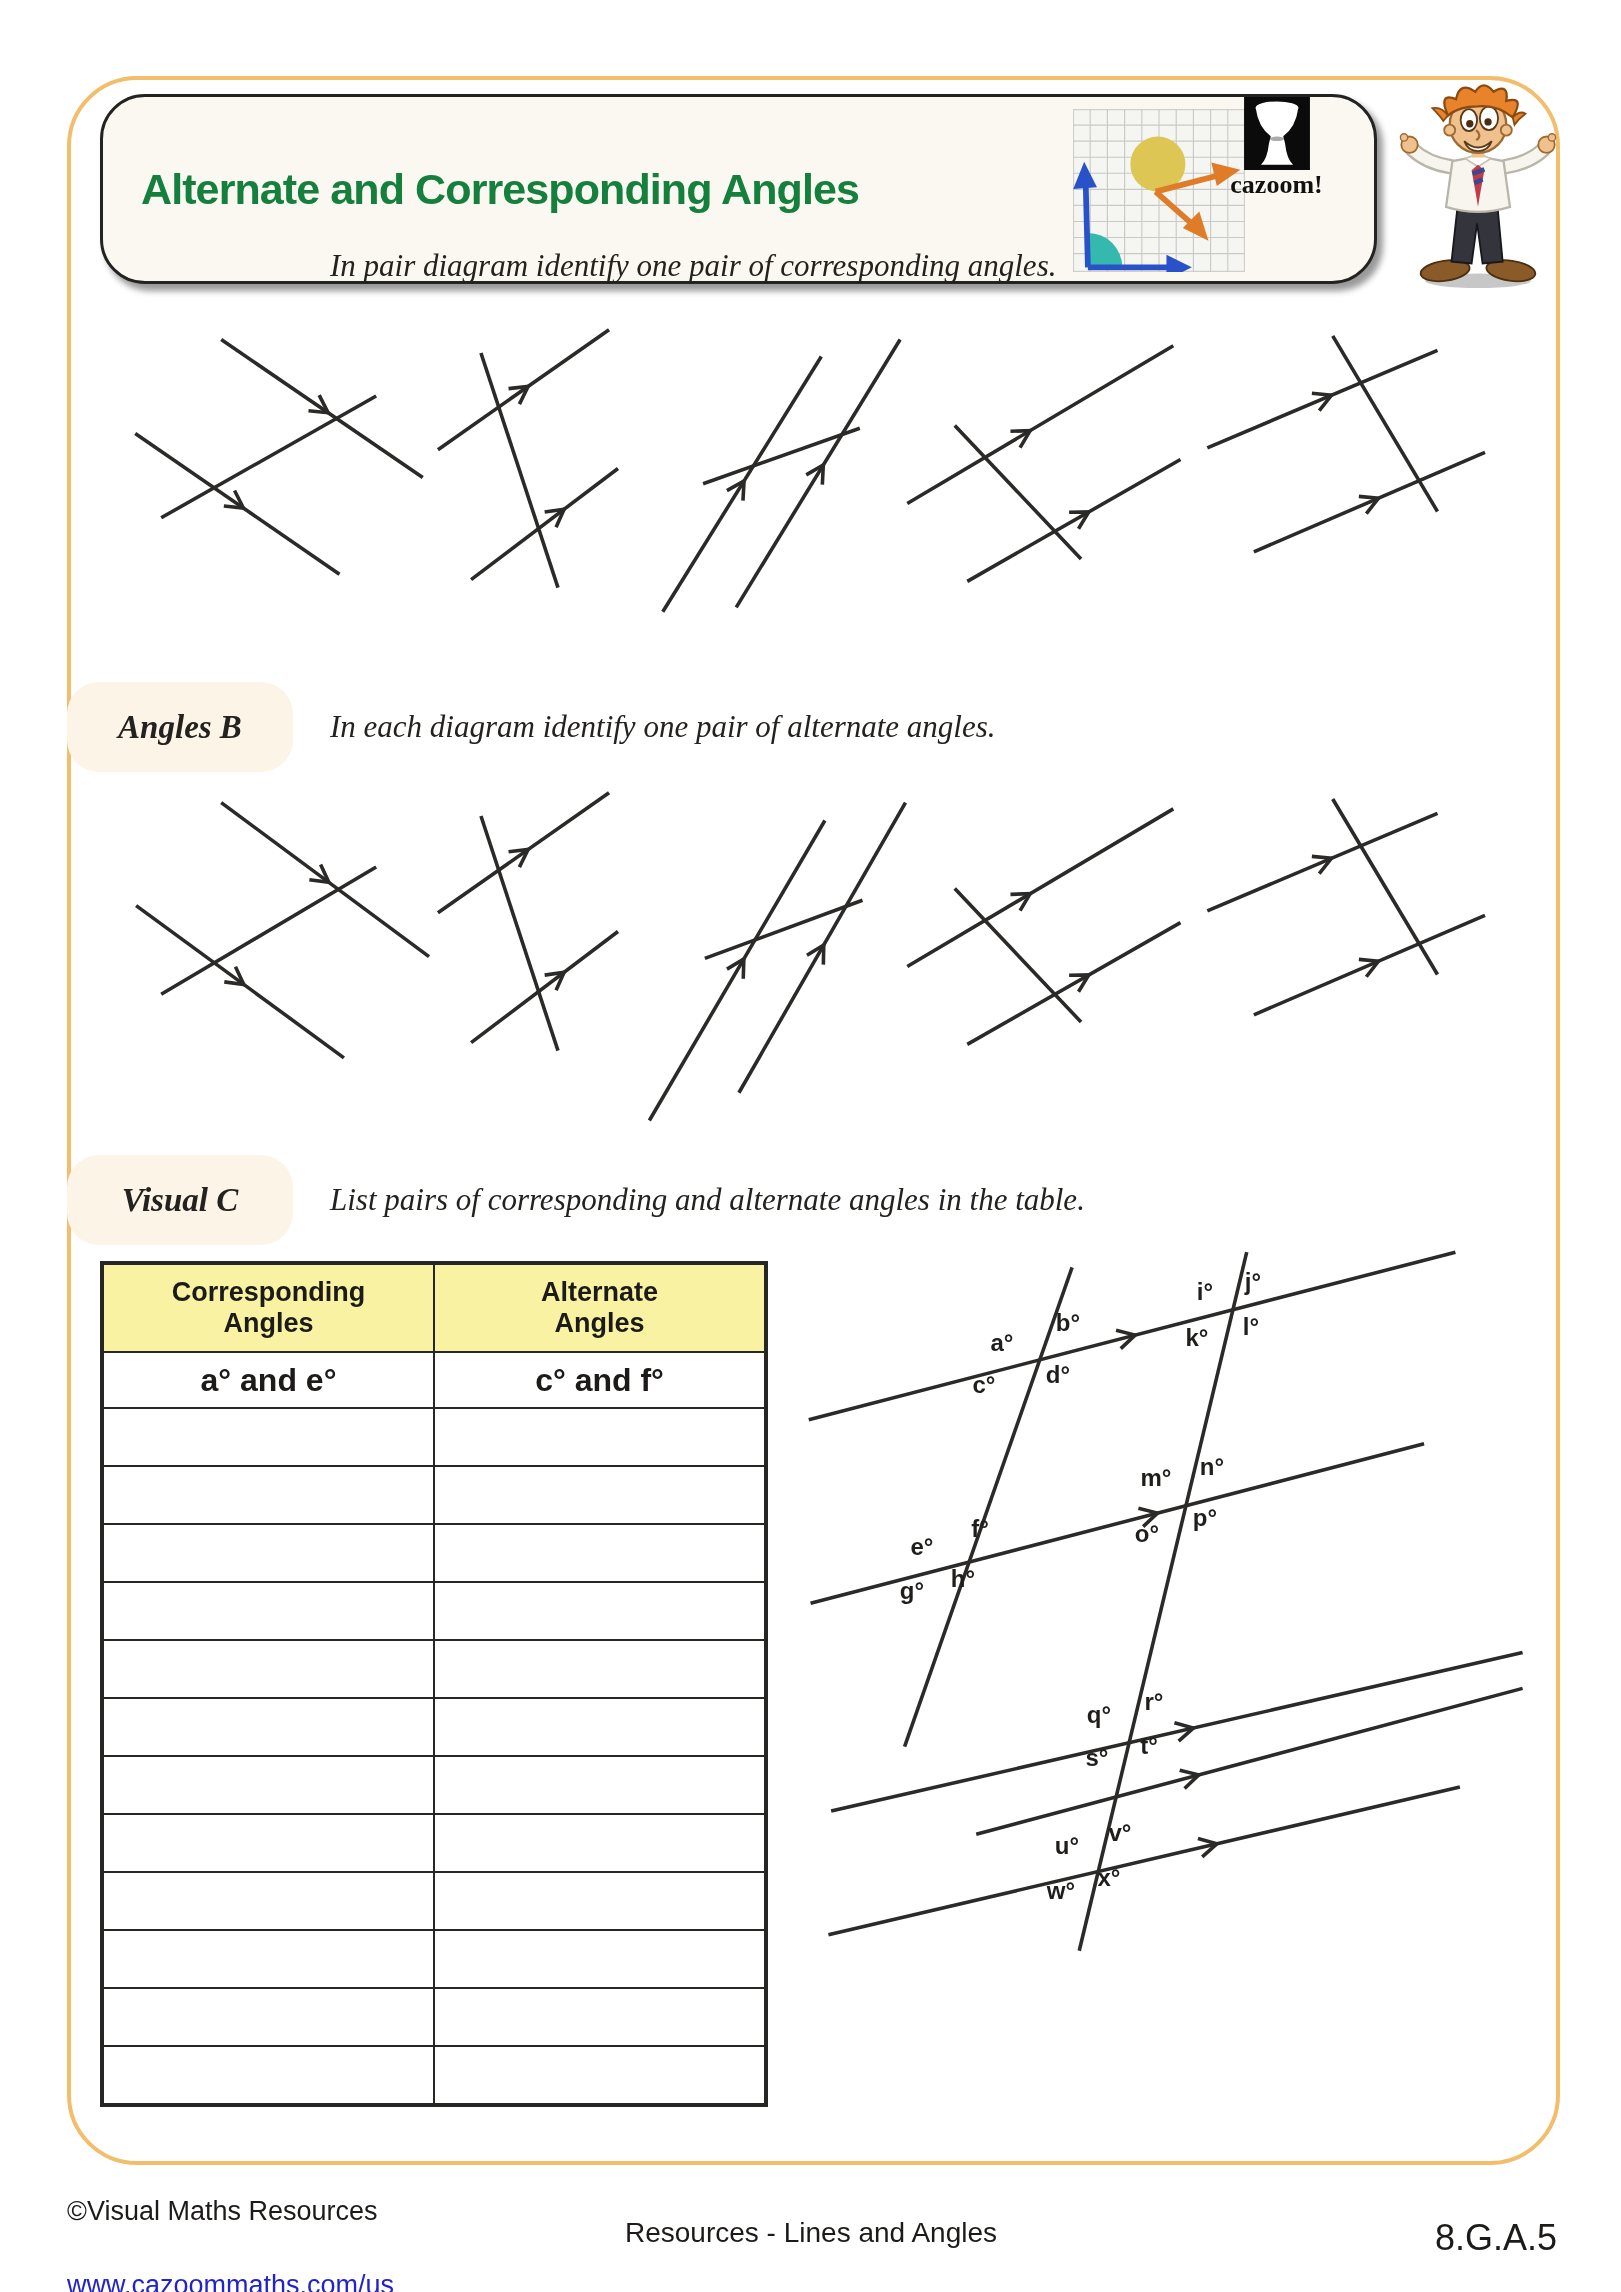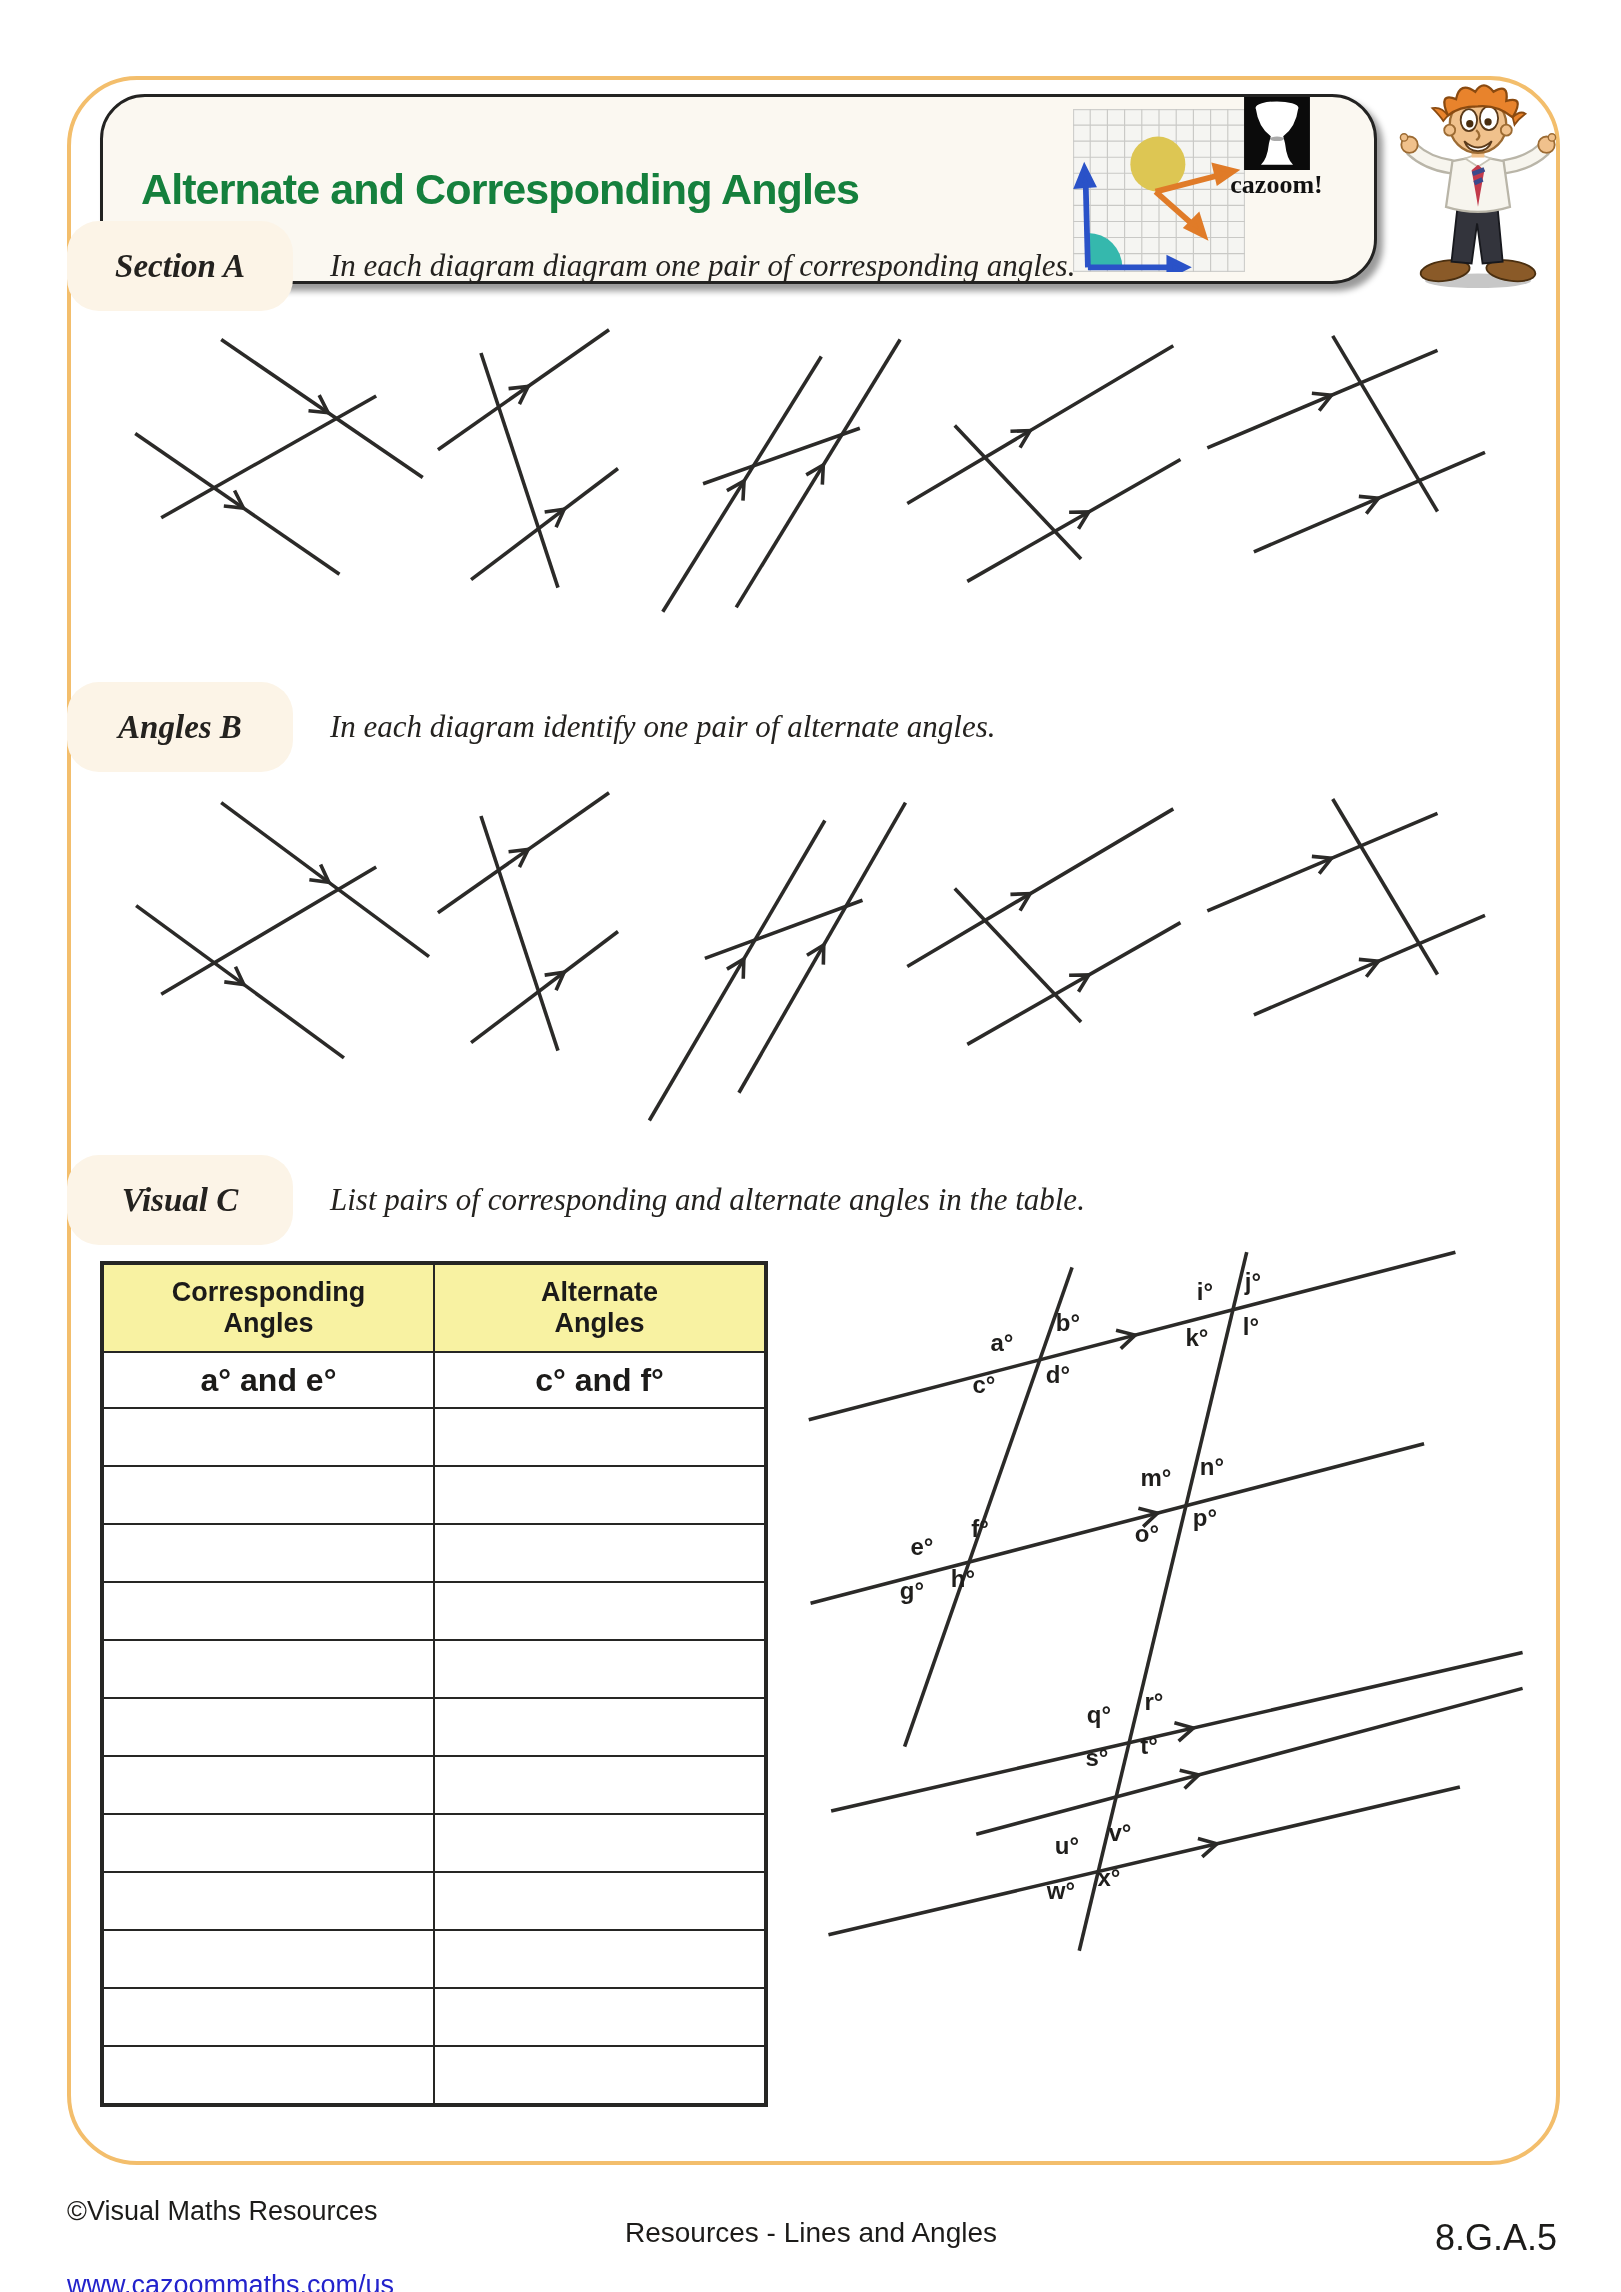--- a/index.html
+++ b/index.html
@@ -166,24 +166,21 @@
     <ellipse cx="112" cy="43" rx="10" ry="13" fill="#fff" stroke="#5A3A1A" stroke-width="2"></ellipse>
     <circle cx="91" cy="49" r="4" fill="#4A2E10"></circle>
     <circle cx="111" cy="47" r="4" fill="#4A2E10"></circle>
     <path d="M80 30 Q89 26 97 30 M104 28 Q113 24 122 28" stroke="#8A4A10" stroke-width="3" fill="none"></path>
     <path d="M98 56 q7 6 0 11" stroke="#9C6B33" stroke-width="2.5" fill="none"></path>
     <path d="M85 68 q15 14 30 0 q-4 11 -15 11 q-11 0 -15 -11 z" fill="#fff" stroke="#5A3A1A" stroke-width="2"></path>
     <path d="M67 40 Q56 14 76 22 Q80 2 97 14 Q106 0 117 14 Q134 4 131 24 Q152 18 138 42 Q121 28 100 30 Q79 30 67 40 Z" fill="#E8832C" stroke="#8A4A10" stroke-width="2.5"></path>
     <path d="M67 40 Q60 30 50 32 Q58 40 62 46 Z M138 42 Q146 34 152 38 Q144 44 140 50 Z" fill="#E8832C" stroke="#8A4A10" stroke-width="2"></path>
   </svg>
 
-  <div class="abs section-pill" style="top:221px;">
-    <span class="section-label">Section A</span>
-  </div>
-  <div class="abs instruction" style="left:330px;top:221px;">In each diagram diagram one pair of corresponding angles.</div>
+  <div class="abs instruction" style="left:330px;top:221px;">In pair diagram identify one pair of corresponding angles.</div>
 
   <div class="abs section-pill" style="top:682px;">
     <span class="section-label">Angles B</span>
   </div>
   <div class="abs instruction" style="left:330px;top:682px;">In each diagram identify one pair of alternate angles.</div>
 
   <div class="abs section-pill" style="top:1155px;">
     <span class="section-label">Visual C</span>
   </div>
   <div class="abs" style="left:100px;top:1261px;">

